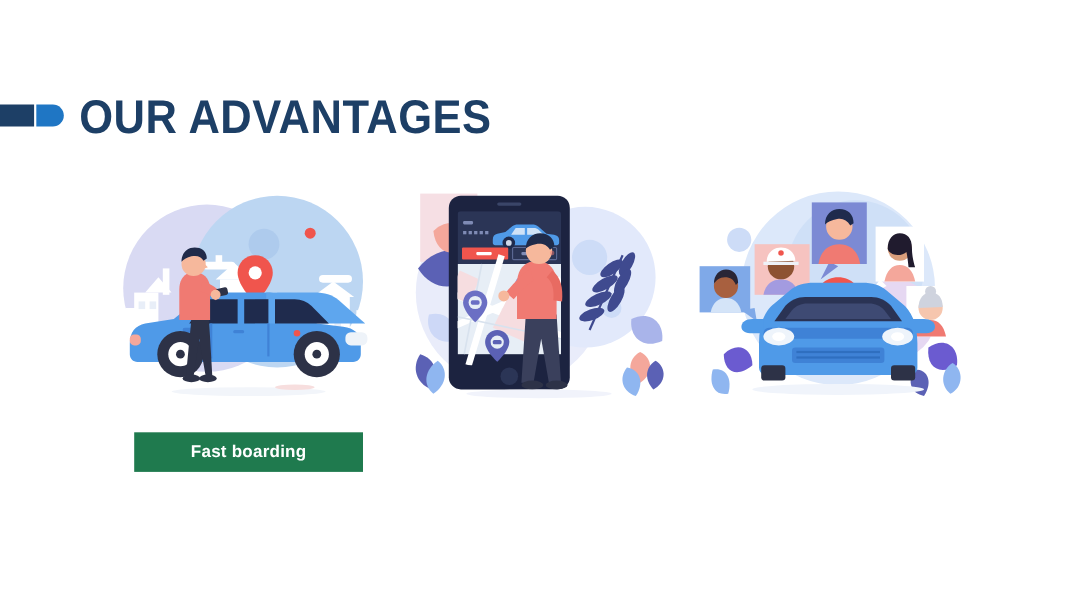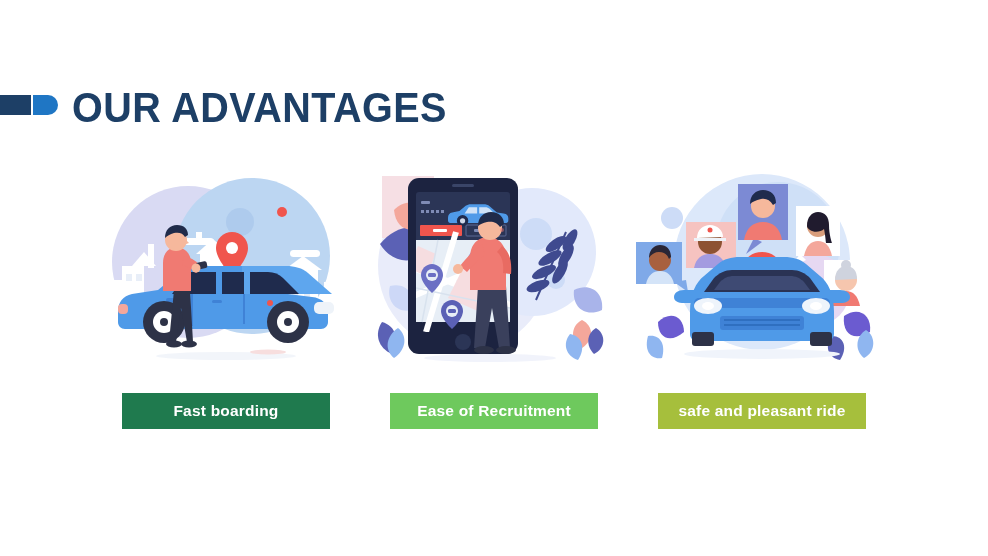--- a/index.html
+++ b/index.html
@@ -349,23 +349,20 @@
 
               <circle cx="130" cy="58" r="12" fill="#f6b89c"></circle>
               <path d="M118 56 c0 -9 6 -14 13 -14 c8 0 13 5 13 12 l-4 3 c-3 -5 -8 -6 -13 -5 c-4 1 -7 2 -9 4 z" fill="#202b4a"></path>
               <circle cx="142" cy="60" r="2" fill="#f07a72" opacity="0.5"></circle>
             </g>
 
             <ellipse cx="130" cy="188" rx="66" ry="4" fill="#f1f3fb"></ellipse>
           </g>
         </svg>
       </div>
-      <div class="label-band band-green-mid">
-        <span>Ease of Recruitment</span>
-      </div>
     </div>
 
     <div class="card card-3">
       <div class="illus">
         <svg width="268" height="200" viewBox="0 0 268 200">
           <defs>
             <clipPath id="c3clip">
                 <rect x="0" y="0" width="268" height="200"></rect>
               </clipPath>
           </defs>
@@ -449,19 +446,16 @@
               <path d="M56 120 c-6 0 -10 3 -10 7 c0 4 4 6 10 6 l10 0 l0 -13 z" fill="#4f9ae8"></path>
               <path d="M212 120 c6 0 10 3 10 7 c0 4 -4 6 -10 6 l-10 0 l0 -13 z" fill="#4f9ae8"></path>
 
               <rect x="64" y="162" width="22" height="14" rx="3" fill="#2d3247"></rect>
               <rect x="182" y="162" width="22" height="14" rx="3" fill="#2d3247"></rect>
             </g>
             <ellipse cx="134" cy="184" rx="78" ry="5" fill="#f0f4fb"></ellipse>
           </g>
         </svg>
       </div>
-      <div class="label-band band-green-olive">
-        <span>safe and pleasant ride</span>
-      </div>
     </div>
 
   </div>
 </div>
 
 </body></html>

